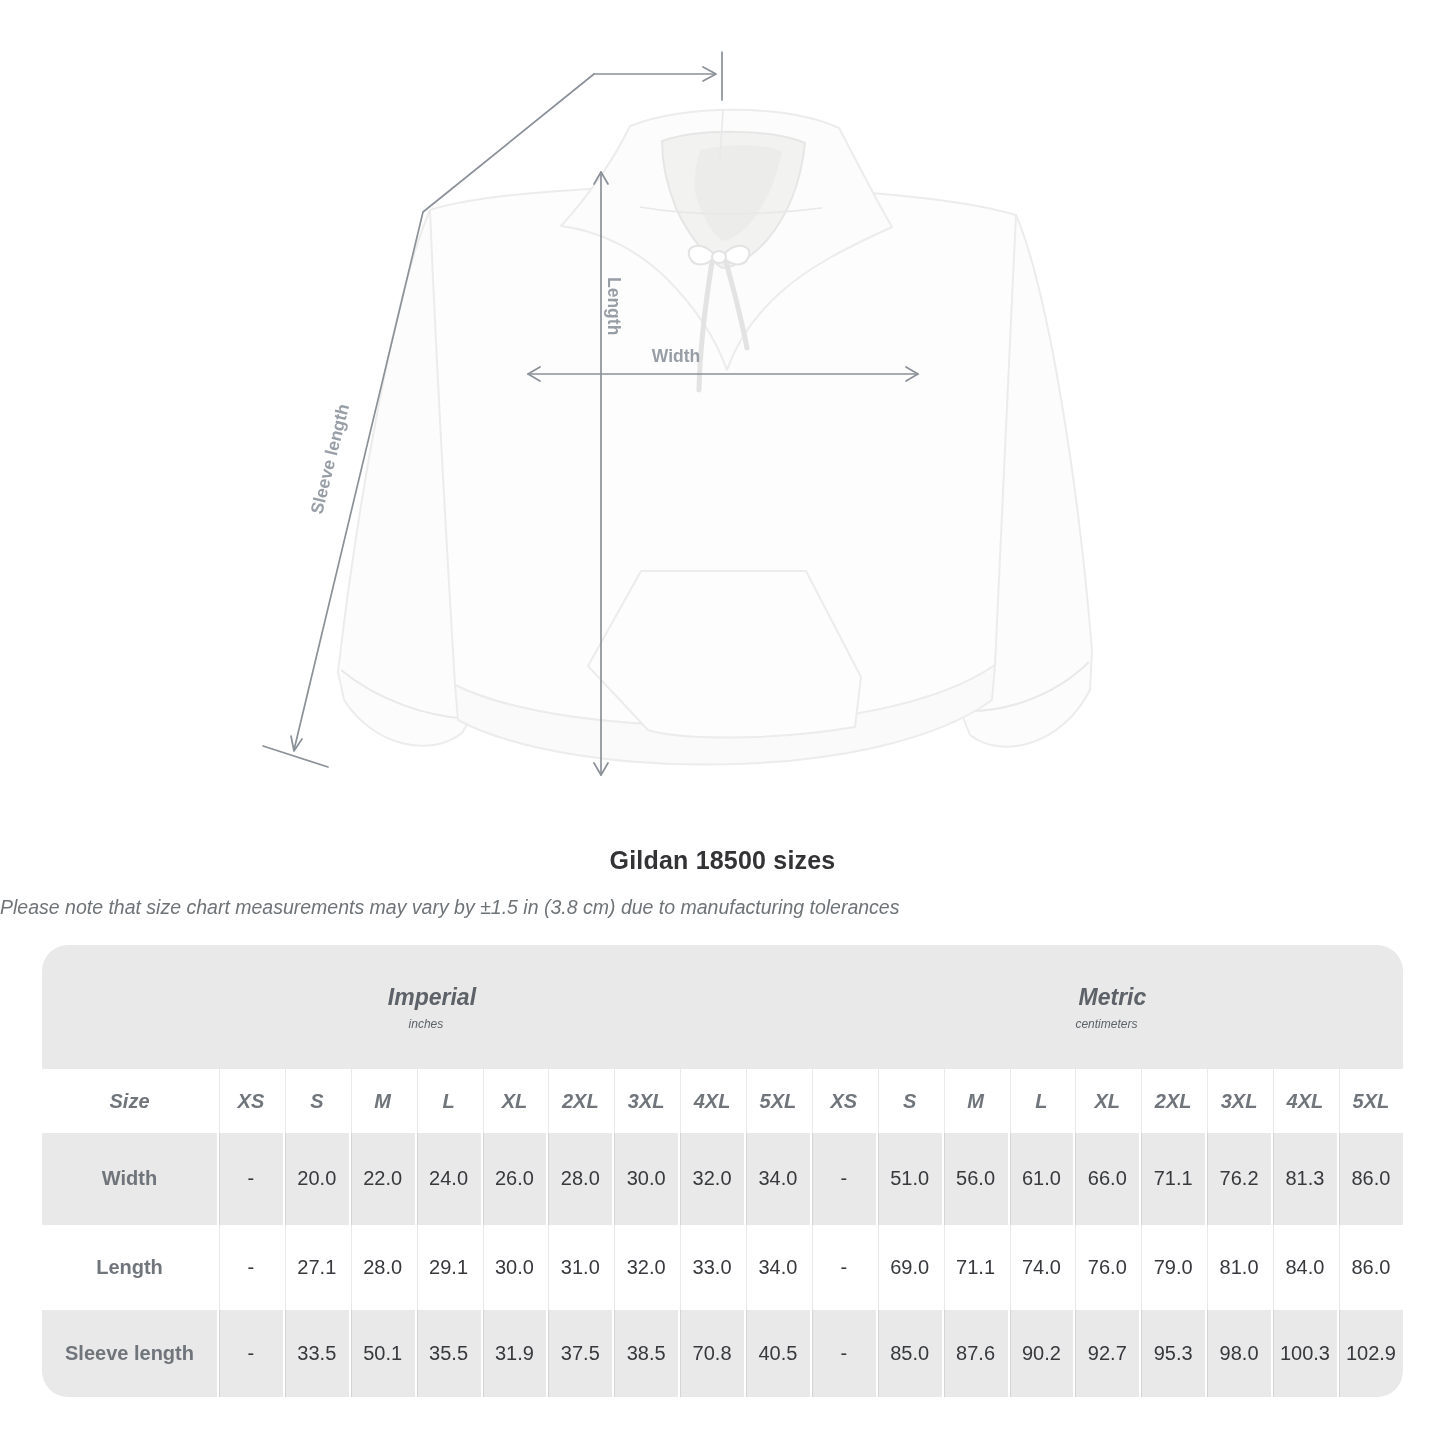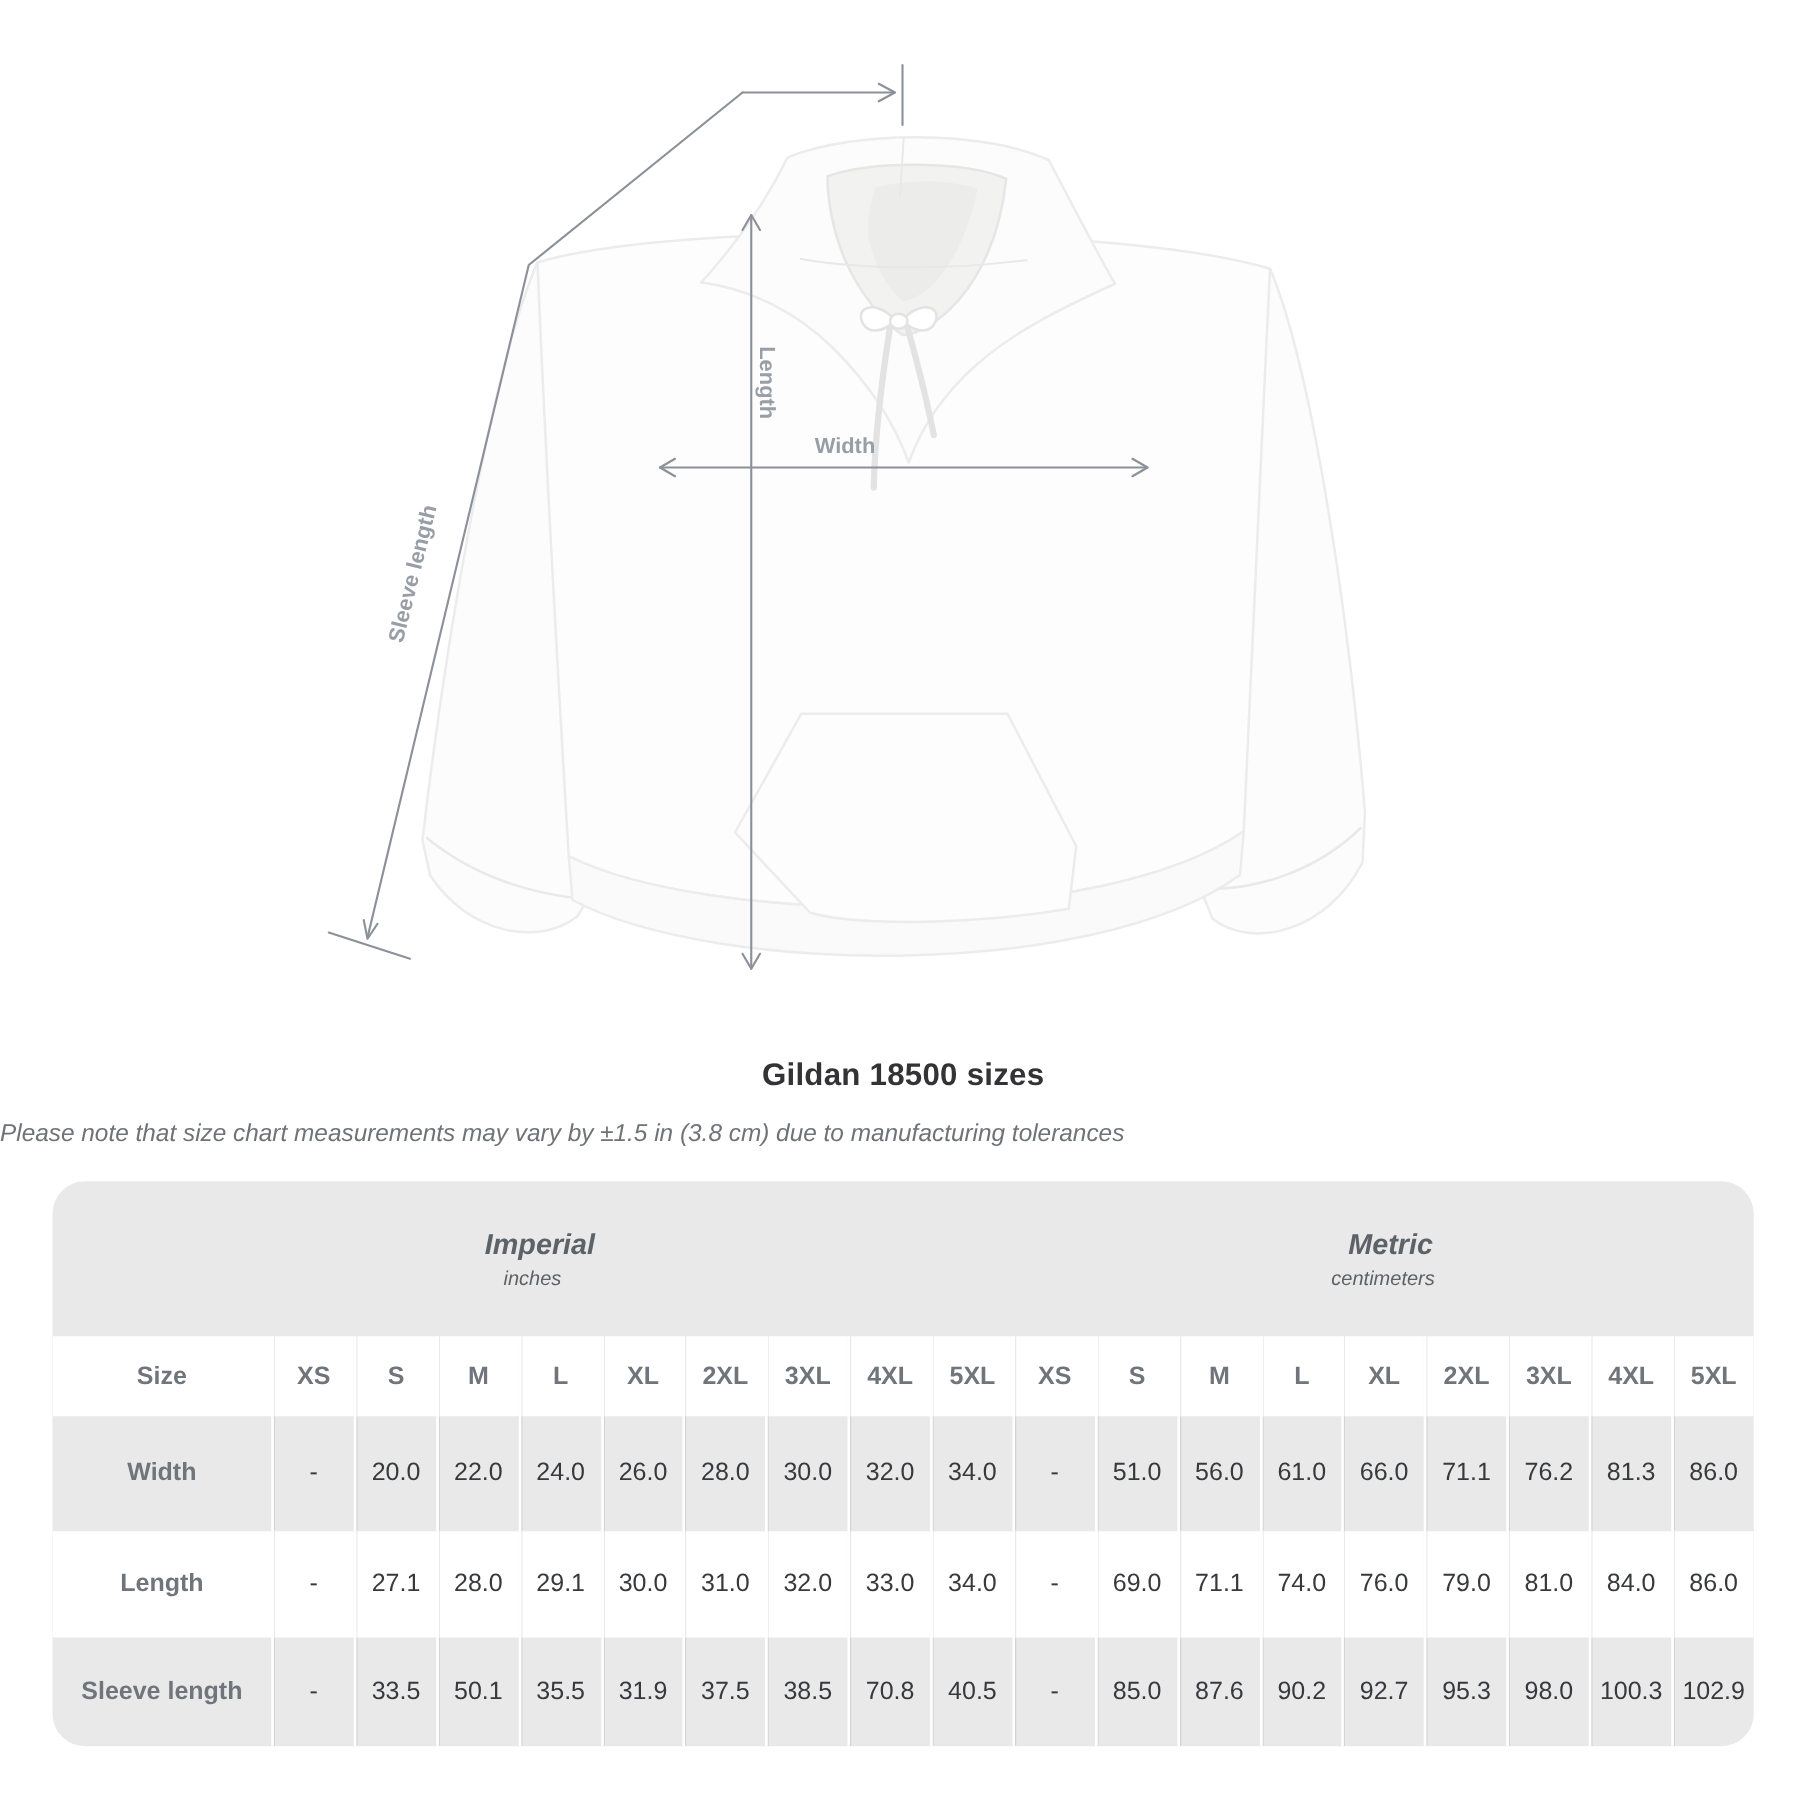--- a/index.html
+++ b/index.html
@@ -26,28 +26,28 @@
   table.size-table{
     border-collapse:separate;border-spacing:0;table-layout:fixed;
     width:1361px;height:452px;
   }
   .size-table col.c-label{width:175px;}
   .size-table th,.size-table td{
     padding:0;margin:0;text-align:center;vertical-align:middle;
     font-family:"Liberation Sans",sans-serif;white-space:nowrap;
   }
   tr.band-row{height:118px;}
-  tr.head-row{height:61px;}
+  tr.head-row{height:61px;font-style:italic;}
   tr.r-width{height:87px;}
   tr.r-length{height:81px;}
   tr.r-sleeve{height:83px;}
   tr.head-row th,tr.r-length th,tr.r-length td{background:#ffffff;}
   .sep{border-left:2px solid #ffffff;box-shadow:inset 1px 0 0 rgba(0,0,0,0.085);}
   .group-label{font-size:23px;font-weight:bold;font-style:italic;color:#5d6268;padding-left:12px;}
-  .group-sub{font-size:16px;font-style:italic;color:#5d6268;margin-top:6px;}
+  .group-sub{font-size:12px;font-style:italic;color:#5d6268;margin-top:6px;}
   .col-head{font-size:20px;font-weight:bold;color:#6f757b;}
   .row-head{font-size:20px;font-weight:bold;color:#6f757b;}
   .val{font-size:20px;font-weight:normal;color:#37393d;}
 </style>
 </head>
 <body>
 
 <div class="stage">
 
   <svg class="diagram-svg" width="1445" height="840" viewBox="0 0 1445 840">

